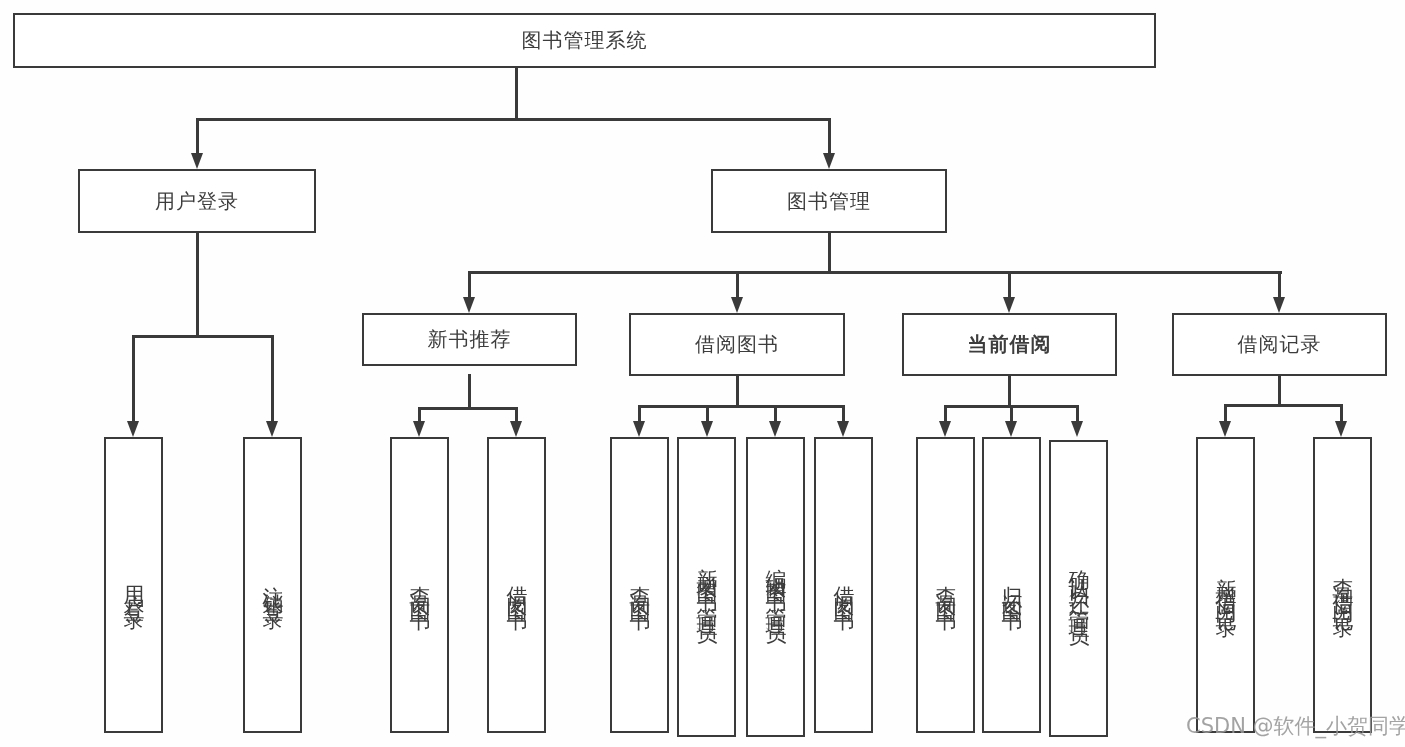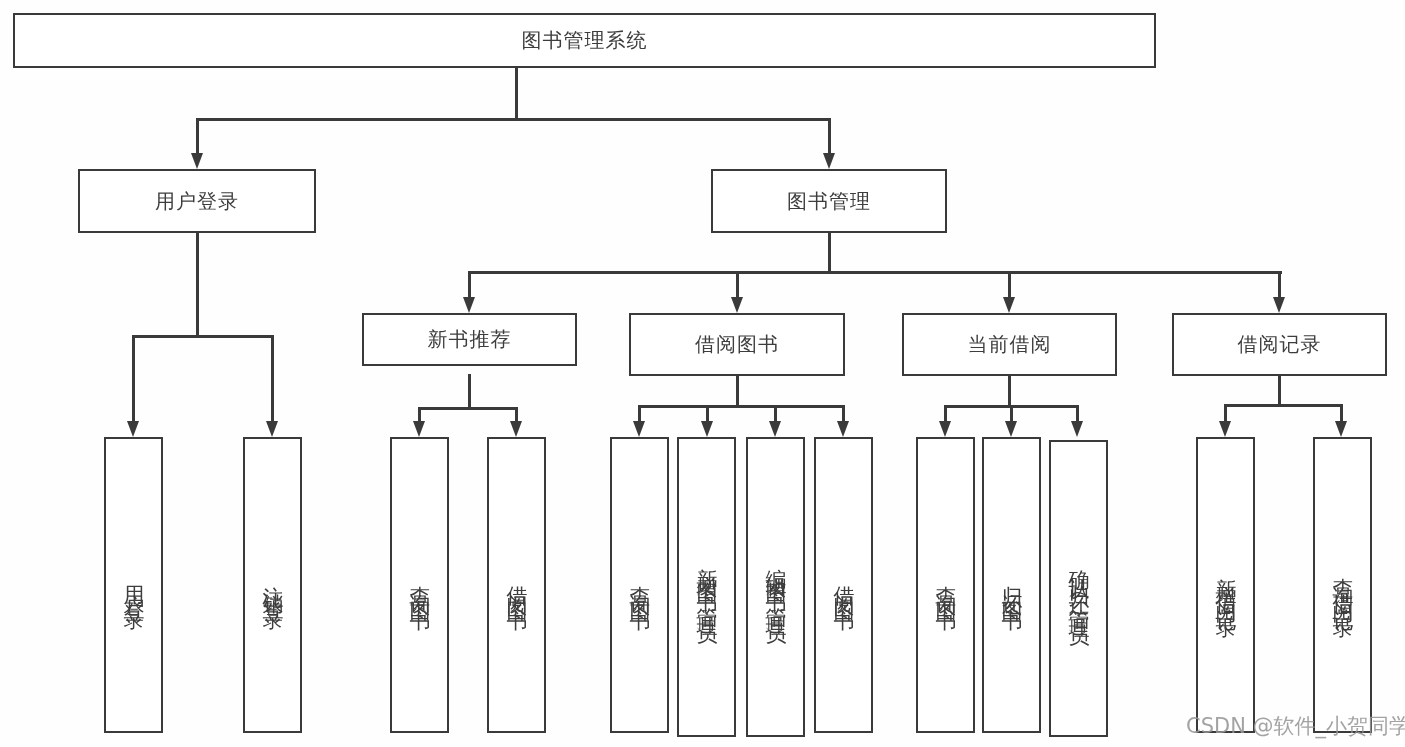--- a/index.html
+++ b/index.html
@@ -98,21 +98,21 @@
   <div class="arrow" style="left:1003px; top:297px;"></div>
   <div class="vline" style="left:1278px; top:271px; height:28px;"></div>
   <div class="arrow" style="left:1273px; top:297px;"></div>
 
   <div class="box h-label" style="left:362px; top:313px; width:215px; height:53px;">
     <span>新书推荐</span>
   </div>
   <div class="box h-label" style="left:629px; top:313px; width:216px; height:63px;">
     <span>借阅图书</span>
   </div>
-  <div class="box h-label" style="left:902px; top:313px; width:215px; height:63px;">
+  <div class="box h-label" style="left:902px; top:313px; width:215px; height:63px;font-weight:bold;">
     <span>当前借阅</span>
   </div>
   <div class="box h-label" style="left:1172px; top:313px; width:215px; height:63px;">
     <span>借阅记录</span>
   </div>
 
   <div class="vline" style="left:468px; top:374px; height:36px;"></div>
   <div class="hline" style="left:418px; top:407px; width:100px;"></div>
   <div class="vline" style="left:418px; top:407px; height:16px;"></div>
   <div class="arrow" style="left:413px; top:421px;"></div>

